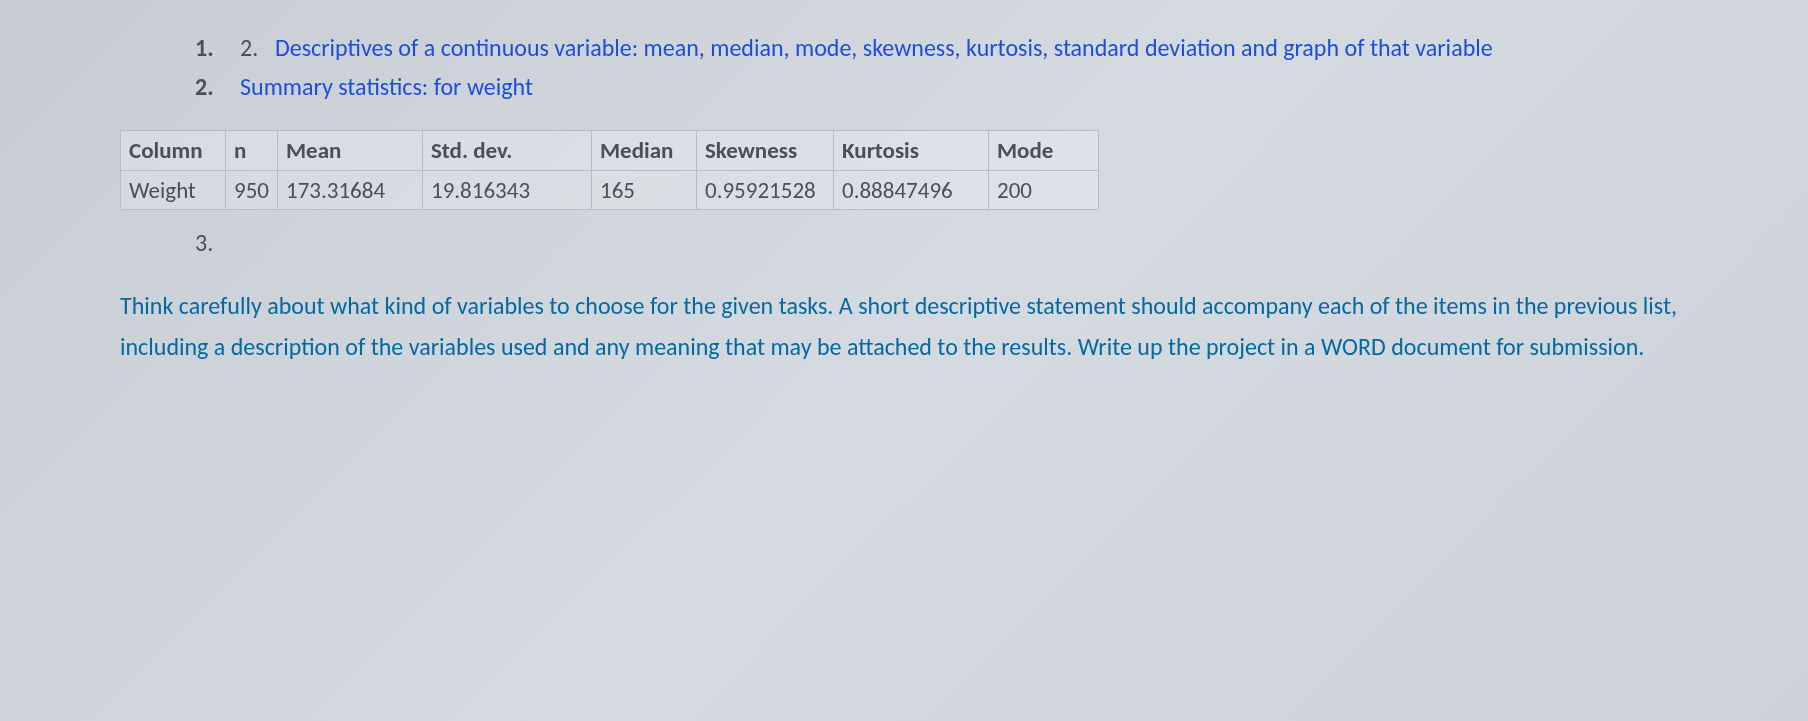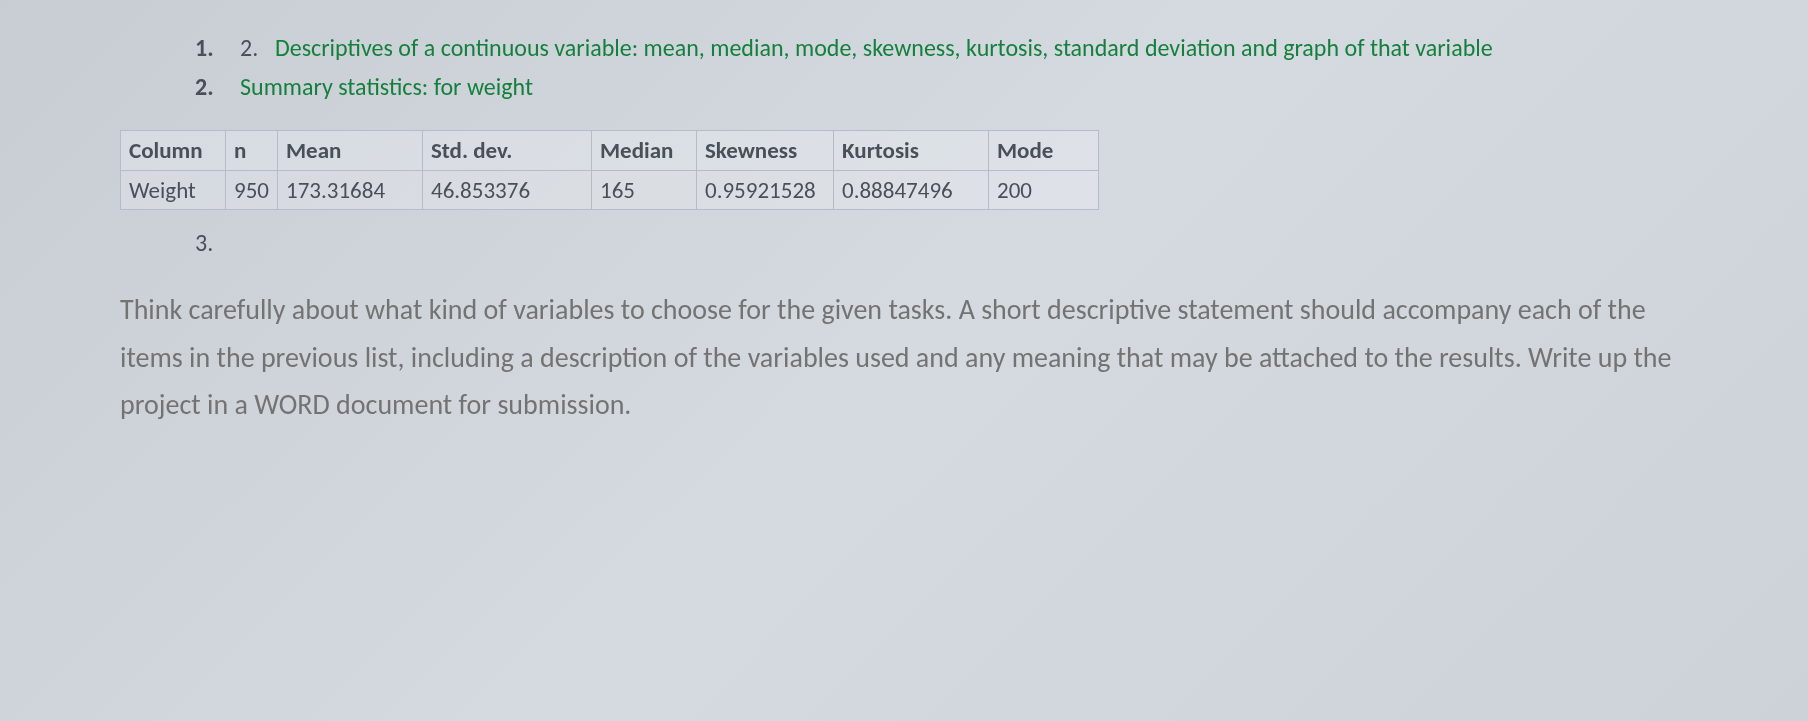--- a/index.html
+++ b/index.html
@@ -30,21 +30,21 @@
       font-weight: bold;
       color: #4a5058;
     }
     .list-number-inner {
       min-width: 35px;
       font-weight: normal;
       color: #4a5058;
     }
     .list-content {
       flex: 1;
-      color: #15803d;
+      color: #1d4ed8;
     }
     .table-wrapper {
       margin: 25px 0 15px 0;
     }
     table {
       border-collapse: collapse;
       background: rgba(255,255,255,0.05);
     }
     th, td {
       border: 1px solid #b5bcc5;
@@ -68,24 +68,24 @@
     .col-skewness { width: 137px; }
     .col-kurtosis { width: 155px; }
     .col-mode { width: 110px; margin-left: 42px; }
     .item3 {
       padding-left: 75px;
       margin: 15px 0 25px 0;
       font-weight: normal;
       color: #4a5058;
     }
     .paragraph {
-      color: #737373;
+      color: #0369a1;
       line-height: 1.7;
       margin-top: 20px;
-      font-size: 28px;
+      font-size: 24px;
     }
   </style>
 </head>
 <body>
 
 <div class="list-section">
   <div class="list-item">
     <span class="list-number">1.</span>
     <span class="list-number-inner">2.</span>
     <span class="list-content">Descriptives of a continuous variable: mean, median, mode, skewness, kurtosis, standard deviation and graph of that variable</span>
@@ -108,21 +108,21 @@
         <th class="col-skewness">Skewness</th>
         <th class="col-kurtosis">Kurtosis</th>
         <th class="col-mode">Mode</th>
       </tr>
     </thead>
     <tbody>
       <tr>
         <td>Weight</td>
         <td>950</td>
         <td>173.31684</td>
-        <td>46.853376</td>
+        <td>19.816343</td>
         <td>165</td>
         <td>0.95921528</td>
         <td>0.88847496</td>
         <td>200</td>
       </tr>
     </tbody>
   </table>
 </div>
 
 <div class="item3">

